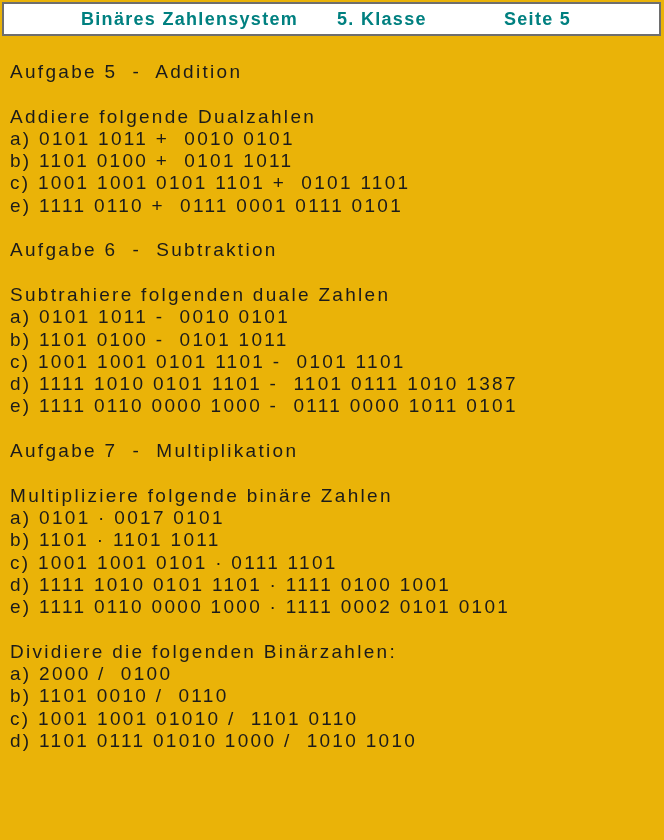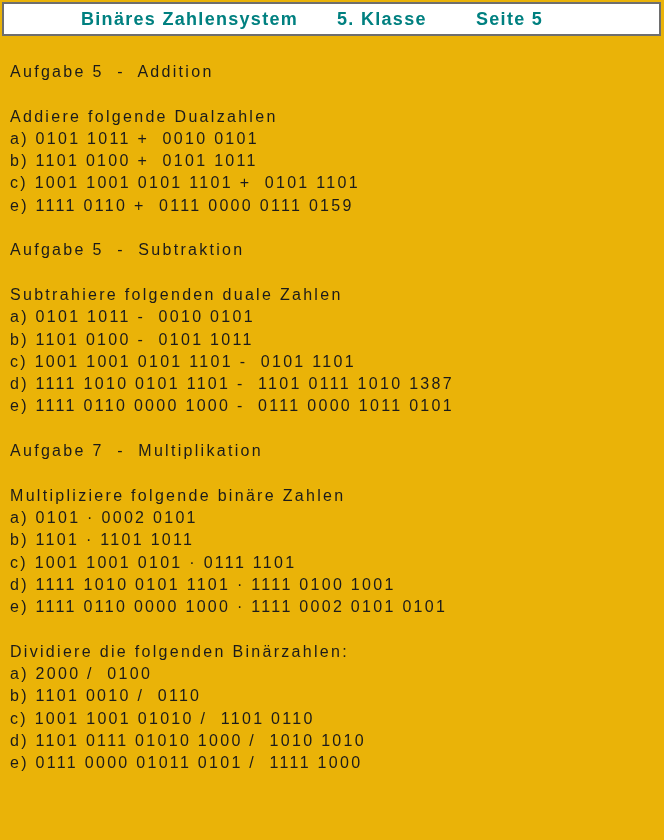--- a/index.html
+++ b/index.html
@@ -32,24 +32,24 @@
     top: 50%;
     transform: translateY(-50%);
     font-size: 18px;
     font-weight: bold;
     letter-spacing: 1.3px;
     color: #008080;
     white-space: pre;
   }
   .h-title { left: 77px; }
   .h-class { left: 333px; }
-  .h-page  { left: 472px; }
+  .h-page  { left: 500px; }
 
   .line {
-    font-size: 16px;
+    font-size: 19px;
     letter-spacing: 2.3px;
     line-height: 22.3px;
     height: 22.3px;
     white-space: pre;
     color: #1b1b1b;
   }
   .sec-heading { margin-bottom: 22.3px; }
   .section { margin-bottom: 22.3px; }
 </style>
 </head>
@@ -64,46 +64,45 @@
   </div>
 
   <main>
 
     <div class="section">
       <div class="line sec-heading">Aufgabe 5  -  Addition</div>
       <div class="line">Addiere folgende Dualzahlen</div>
       <div class="line">a) 0101 1011 +  0010 0101</div>
       <div class="line">b) 1101 0100 +  0101 1011</div>
       <div class="line">c) 1001 1001 0101 1101 +  0101 1101</div>
-      <div class="line">e) 1111 0110 +  0111 0000 0111 0159</div>
+      <div class="line">e) 1111 0110 +  0111 0001 0111 0101</div>
     </div>
 
     <div class="section">
-      <div class="line sec-heading">Aufgabe 5  -  Subtraktion</div>
+      <div class="line sec-heading">Aufgabe 6  -  Subtraktion</div>
       <div class="line">Subtrahiere folgenden duale Zahlen</div>
       <div class="line">a) 0101 1011 -  0010 0101</div>
       <div class="line">b) 1101 0100 -  0101 1011</div>
       <div class="line">c) 1001 1001 0101 1101 -  0101 1101</div>
       <div class="line">d) 1111 1010 0101 1101 -  1101 0111 1010 1387</div>
       <div class="line">e) 1111 0110 0000 1000 -  0111 0000 1011 0101</div>
     </div>
 
     <div class="section">
       <div class="line sec-heading">Aufgabe 7  -  Multiplikation</div>
       <div class="line">Multipliziere folgende binäre Zahlen</div>
-      <div class="line">a) 0101 · 0002 0101</div>
+      <div class="line">a) 0101 · 0017 0101</div>
       <div class="line">b) 1101 · 1101 1011</div>
       <div class="line">c) 1001 1001 0101 · 0111 1101</div>
       <div class="line">d) 1111 1010 0101 1101 · 1111 0100 1001</div>
       <div class="line">e) 1111 0110 0000 1000 · 1111 0002 0101 0101</div>
     </div>
 
     <div class="section">
       <div class="line">Dividiere die folgenden Binärzahlen:</div>
       <div class="line">a) 2000 /  0100</div>
       <div class="line">b) 1101 0010 /  0110</div>
       <div class="line">c) 1001 1001 01010 /  1101 0110</div>
       <div class="line">d) 1101 0111 01010 1000 /  1010 1010</div>
-      <div class="line">e) 0111 0000 01011 0101 /  1111 1000</div>
     </div>
 
   </main>
 </div>
 
 </body></html>

